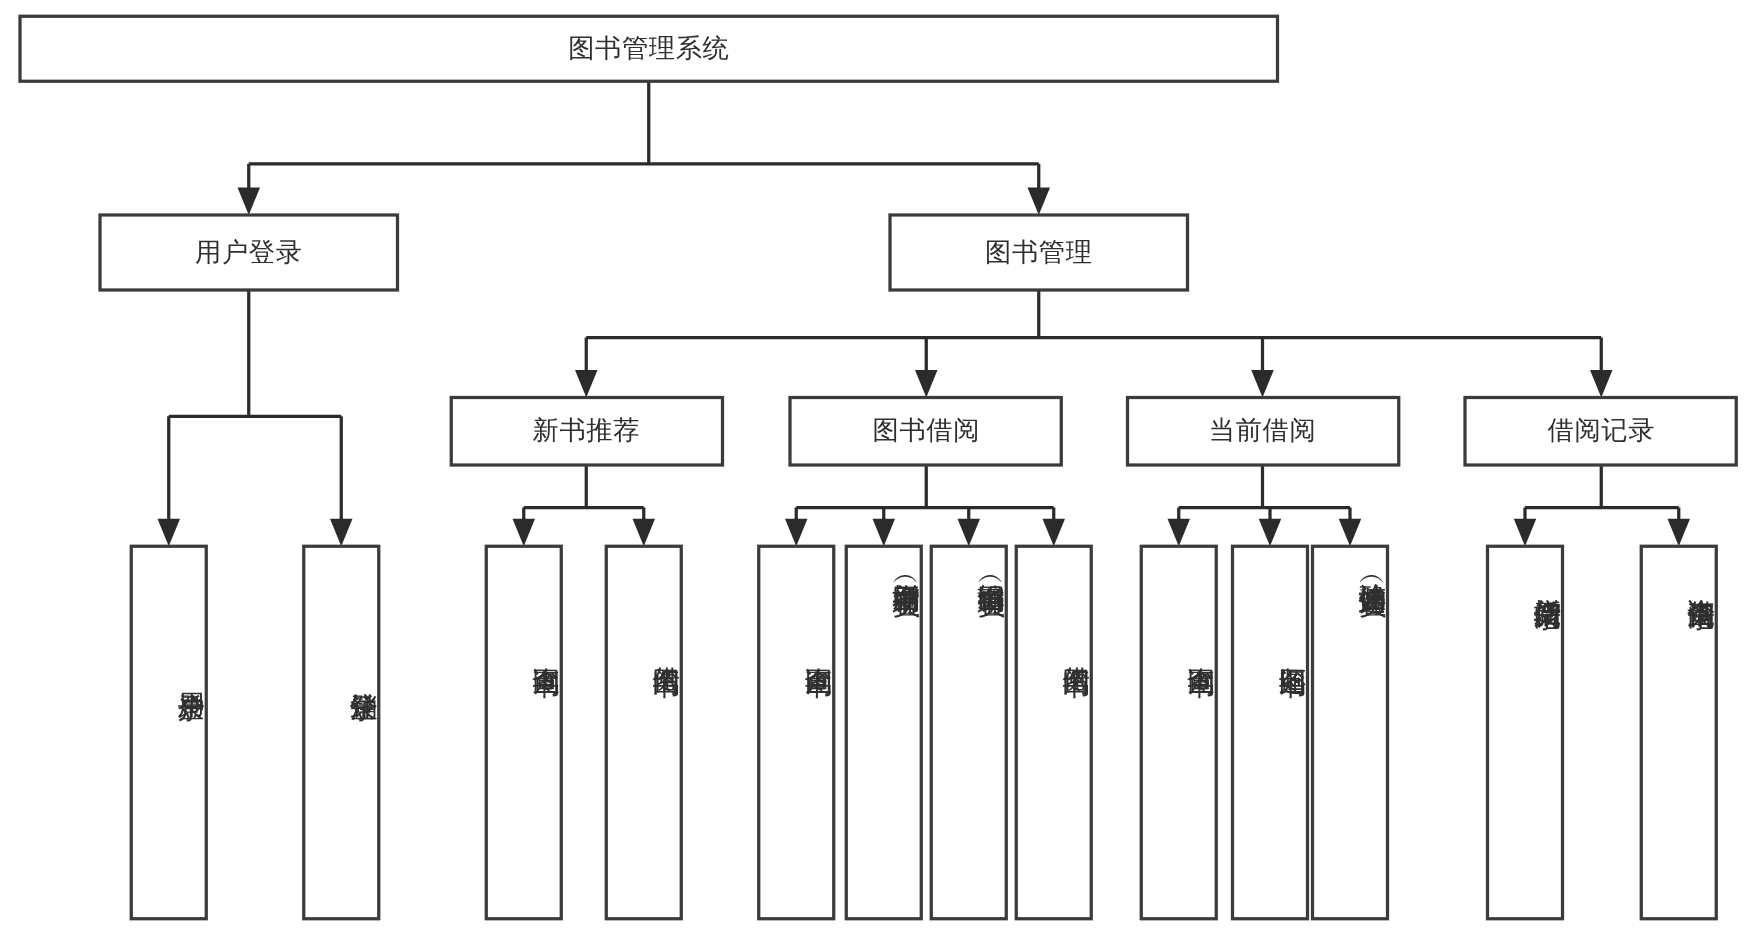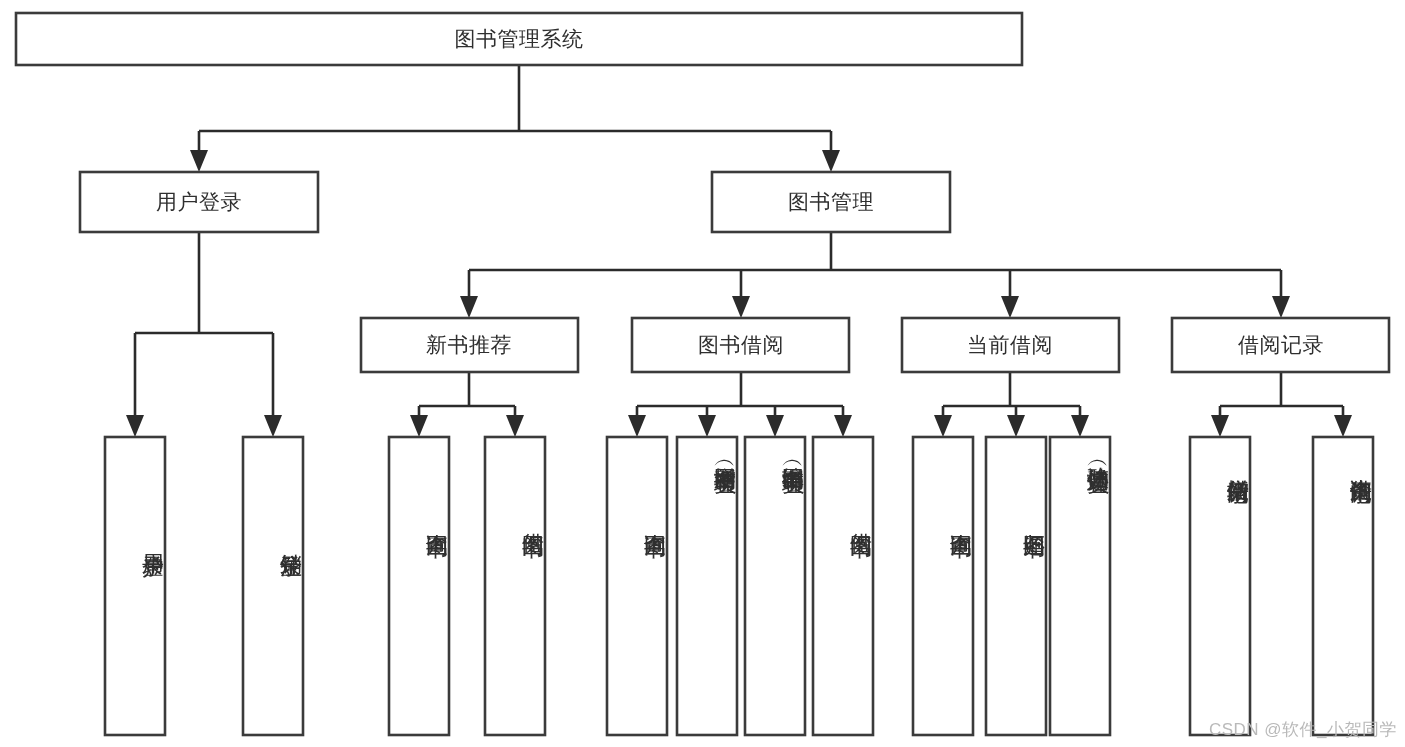--- a/index.html
+++ b/index.html
@@ -200,14 +200,13 @@
   <div class="node-label-v" style="left:745px; top:443px; width:60px;">编辑图书（管理员）</div>
   <div class="node-label-v" style="left:813px; top:510px; width:60px;">借阅图书</div>
 
   <div class="node-label-v" style="left:913px; top:510px; width:60px;">查询图书</div>
   <div class="node-label-v" style="left:986px; top:510px; width:60px;">归还图书</div>
   <div class="node-label-v" style="left:1050px; top:443px; width:60px;">确认归还（管理员）</div>
 
   <div class="node-label-v" style="left:1190px; top:455px; width:60px;">新增借阅记录</div>
   <div class="node-label-v" style="left:1313px; top:455px; width:60px;">查询借阅记录</div>
 
-  <div class="watermark">CSDN @软件_小贺同学</div>
 </div>
 
 </body></html>

